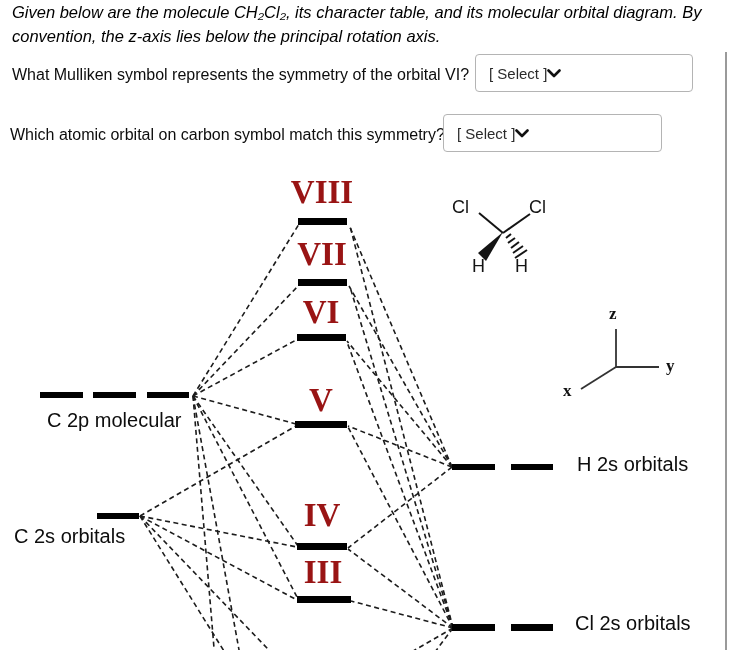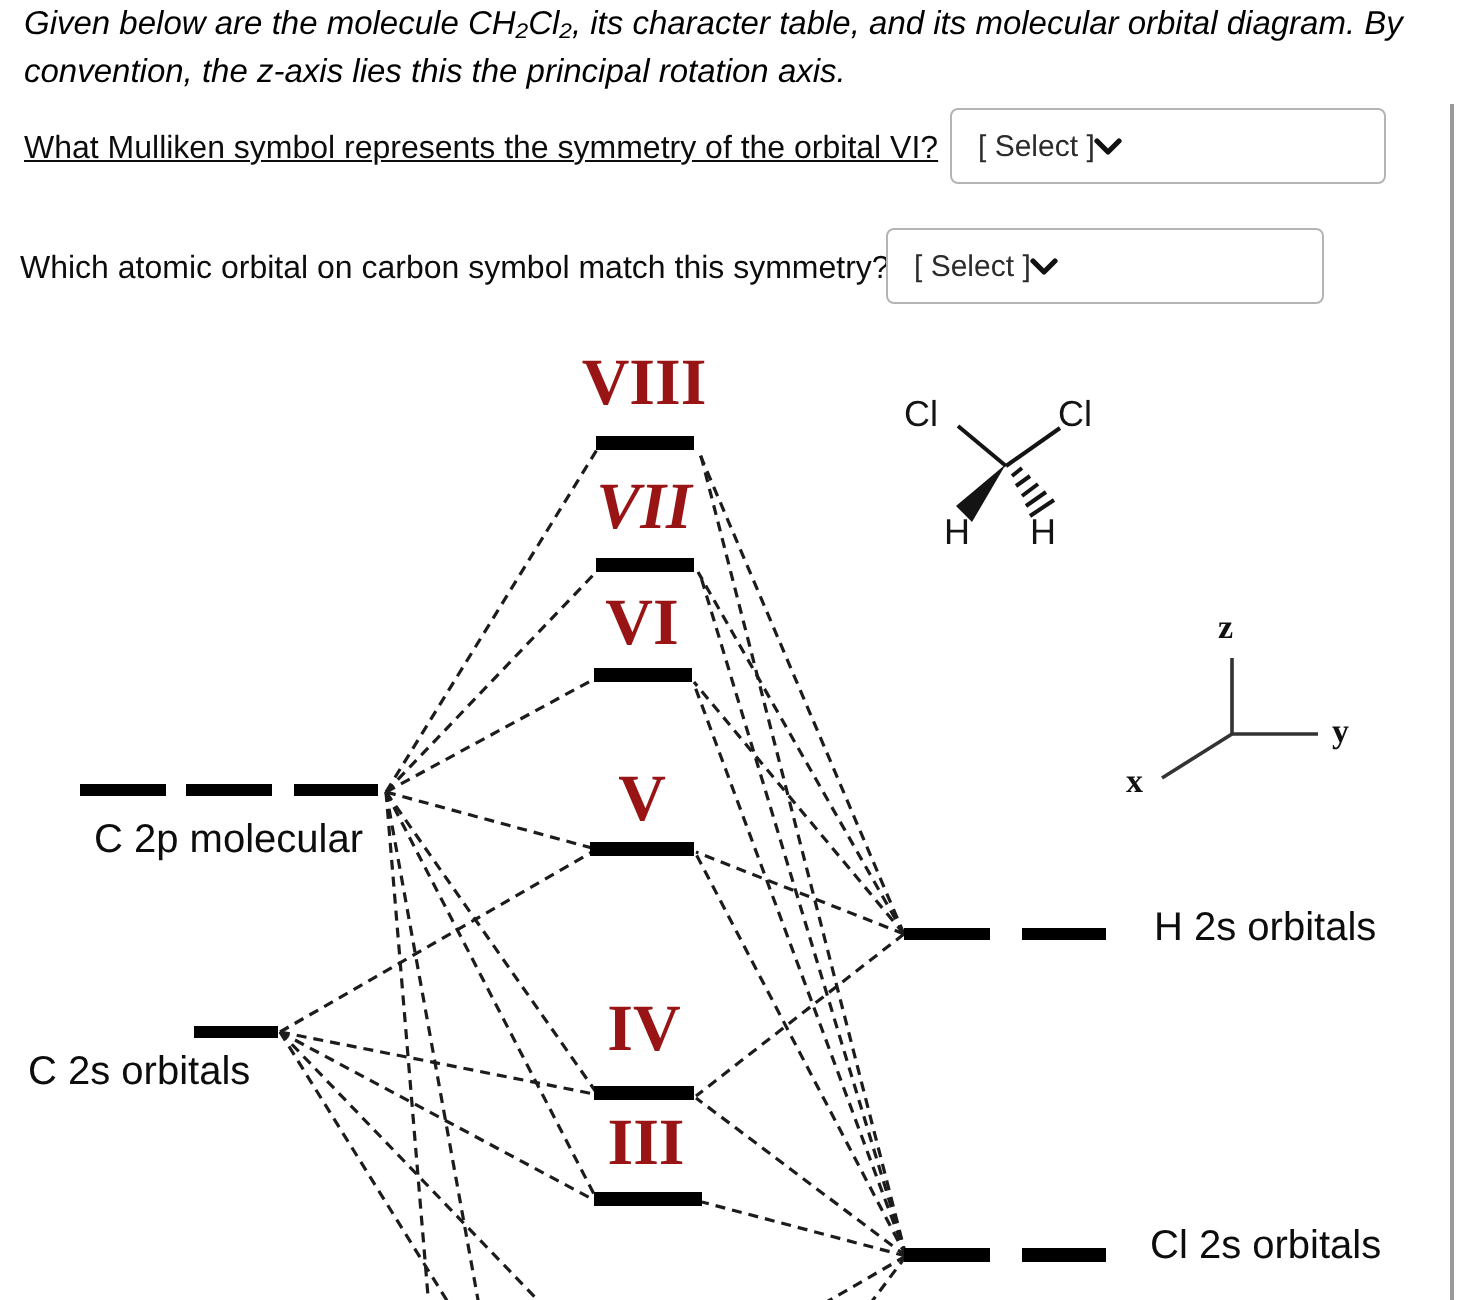--- a/index.html
+++ b/index.html
@@ -2,33 +2,33 @@
 <html><head>
 <meta charset="utf-8">
 <style>
   html,body{margin:0;padding:0;background:#ffffff;}
   .stage{position:relative;width:733px;height:650px;background:#ffffff;overflow:hidden;
          font-family:"Liberation Sans",sans-serif;color:#111;}
   .intro-line{position:absolute;left:12px;font-style:italic;font-size:16.5px;color:#000000;white-space:nowrap;}
   .intro-line.l1{top:3px;}
   .intro-line.l2{top:27px;}
   .question-text{position:absolute;font-size:16px;color:#0d0d0d;white-space:nowrap;}
-  .q1{left:12px;top:66px;text-decoration:underline;}
+  .q1{left:12px;top:66px;}
   .q2{left:10px;top:126px;}
   .selectbox{position:absolute;box-sizing:border-box;height:38px;background:#fff;
              border:1px solid #b4b4b4;border-radius:4px;display:flex;align-items:center;
              padding:0 13px;font-size:15px;color:#2b2b2b;cursor:pointer;}
   .sel1{left:475px;top:54px;width:218px;}
   .sel2{left:443px;top:114px;width:219px;}
   .chev{display:flex;align-items:center;}
   .bar{position:absolute;background:#000;}
   .numeral{position:absolute;width:64px;text-align:center;line-height:1;
            font-family:"Liberation Serif",serif;font-weight:bold;font-size:33px;color:#991414;}
   .n8{left:290px;top:176px;}
-  .n7{left:290px;top:238px;font-style:italic;}
+  .n7{left:290px;top:238px;}
   .n6{left:289px;top:296px;}
   .n5{left:289px;top:384px;}
   .n4{left:290px;top:499px;}
   .n3{left:291px;top:556px;}
   .aolabel{position:absolute;font-size:20px;color:#0d0d0d;white-space:nowrap;}
   .c2p{left:47px;top:409px;}
   .c2s{left:14px;top:525px;}
   .h2s{left:577px;top:453px;}
   .cl2s{left:575px;top:612px;}
   .atom{position:absolute;font-size:18px;color:#141414;white-space:nowrap;}
@@ -42,21 +42,21 @@
   .ax-x{left:563px;top:381px;}
   .frame-border{position:absolute;left:725px;top:52px;width:2px;height:598px;background:#9a9a9a;}
   svg.overlay{position:absolute;left:0;top:0;pointer-events:none;}
 </style>
 </head>
 <body>
 
 <div class="stage">
 
   <div class="intro-line l1">Given below are the molecule CH₂Cl₂, its character table, and its molecular orbital diagram. By</div>
-  <div class="intro-line l2">convention, the z-axis lies this the principal rotation axis.</div>
+  <div class="intro-line l2">convention, the z-axis lies below the principal rotation axis.</div>
 
   <div class="question-text q1">What Mulliken symbol represents the symmetry of the orbital VI?</div>
   <div class="selectbox sel1" role="combobox">
     <span>[ Select ]</span>
     <span class="chev">
       <svg width="14" height="9" viewBox="0 0 14 9">
           <polyline points="1.5,1.5 7,7 12.5,1.5" fill="none" stroke="#111" stroke-width="2.6" stroke-linecap="round" stroke-linejoin="round"></polyline>
         </svg>
     </span>
   </div>

